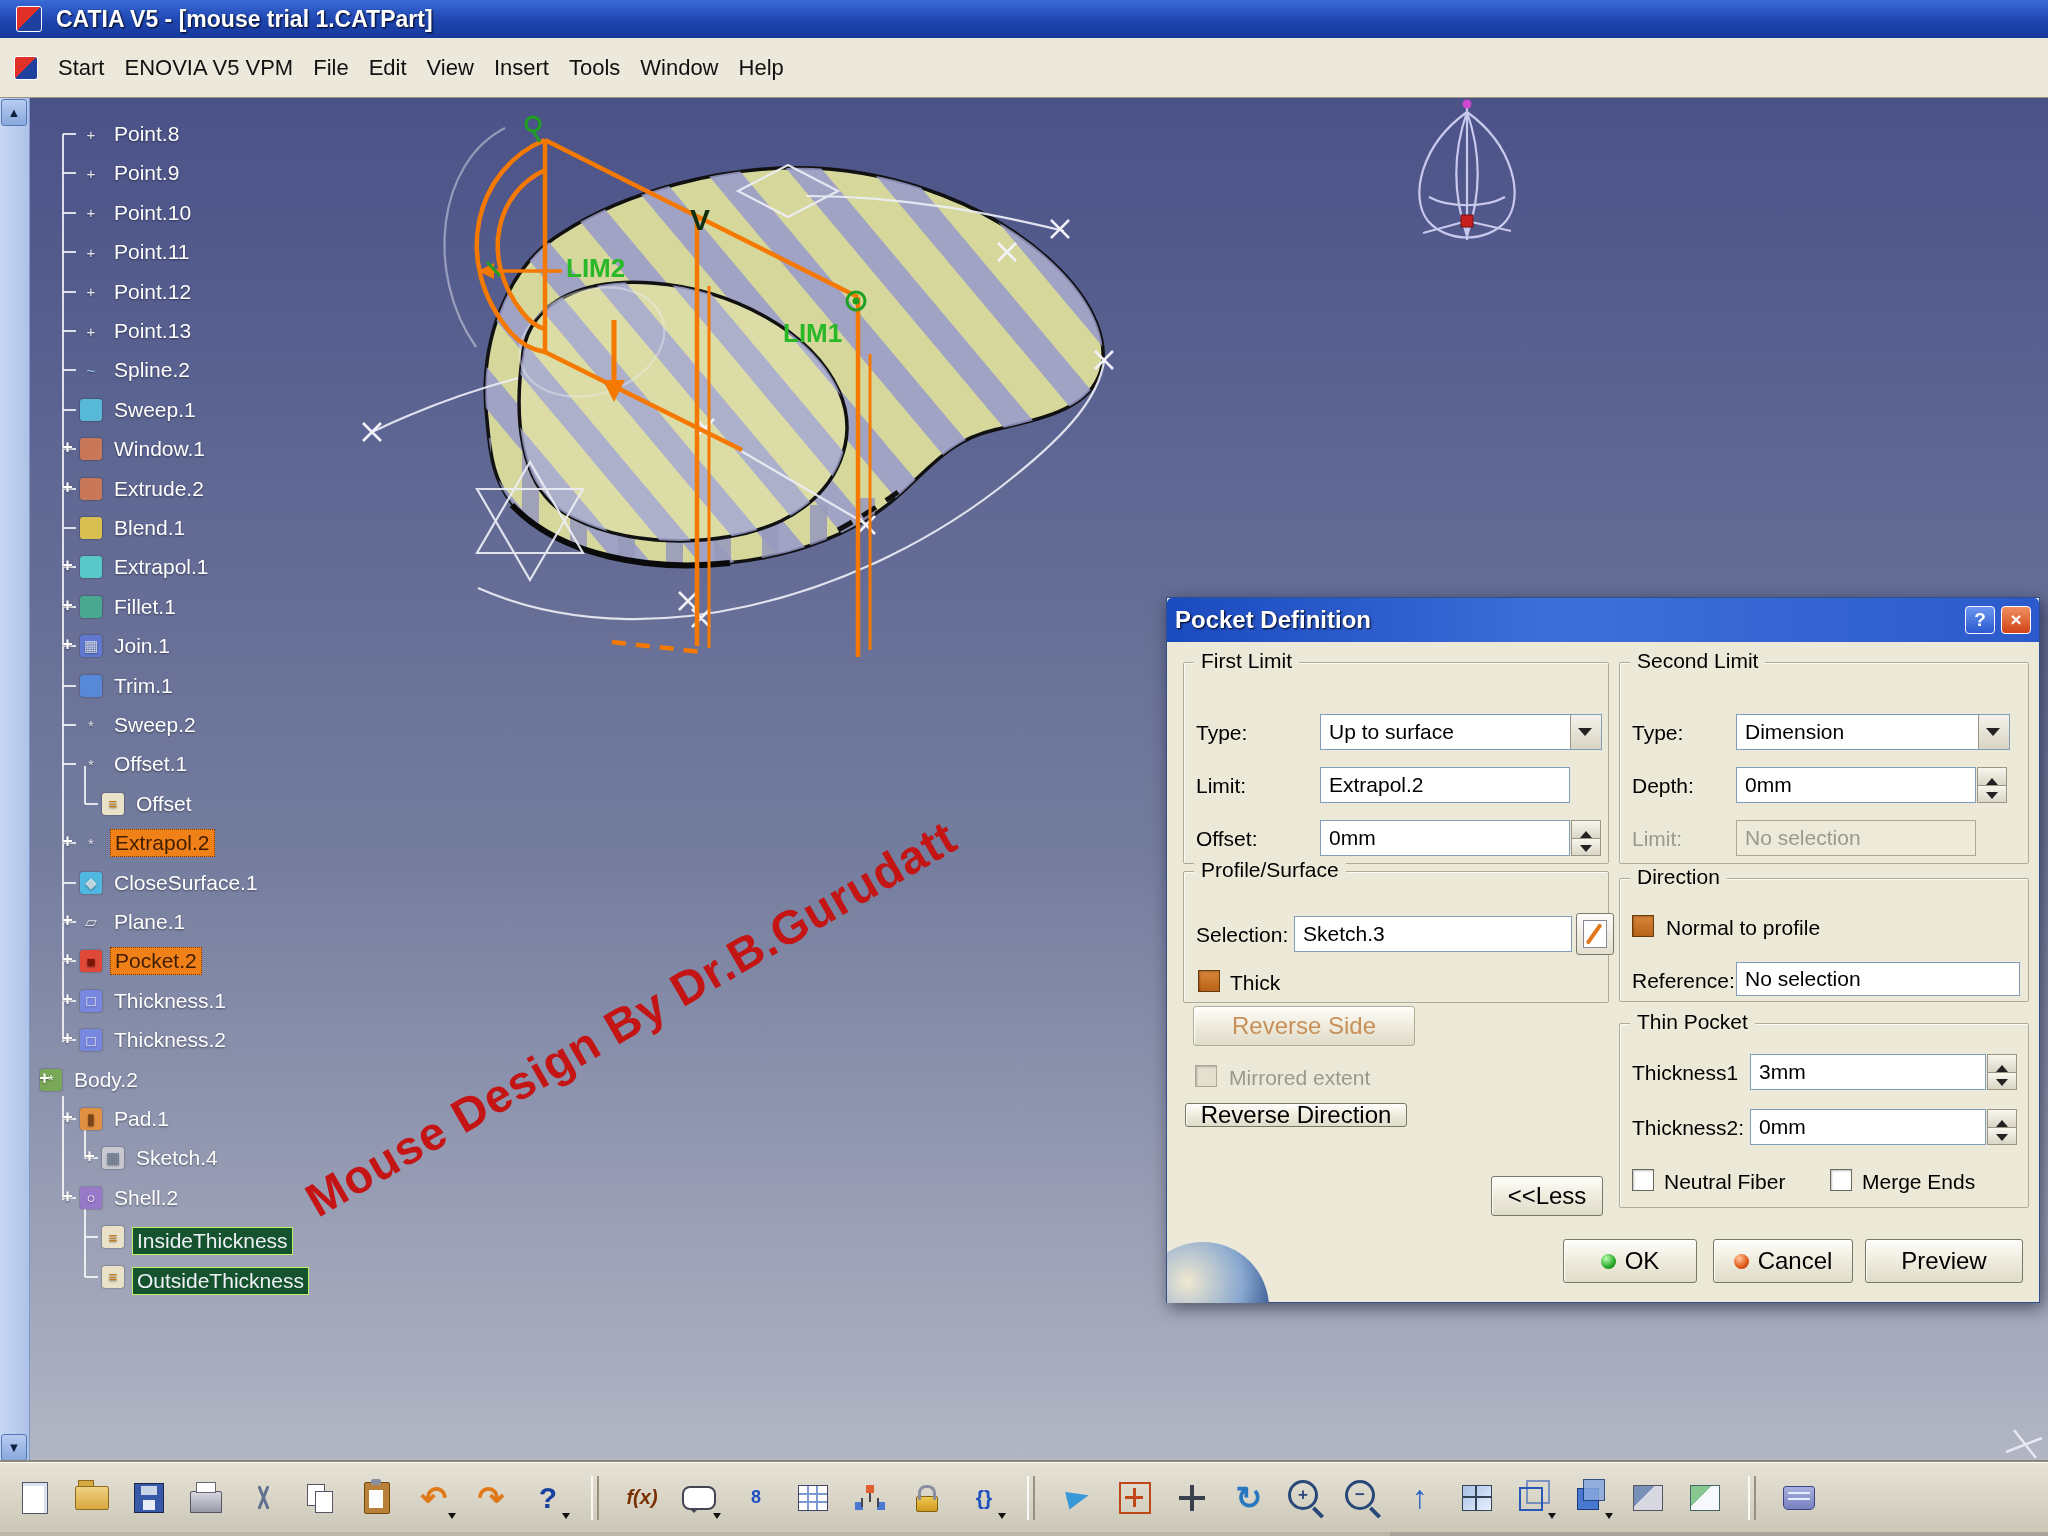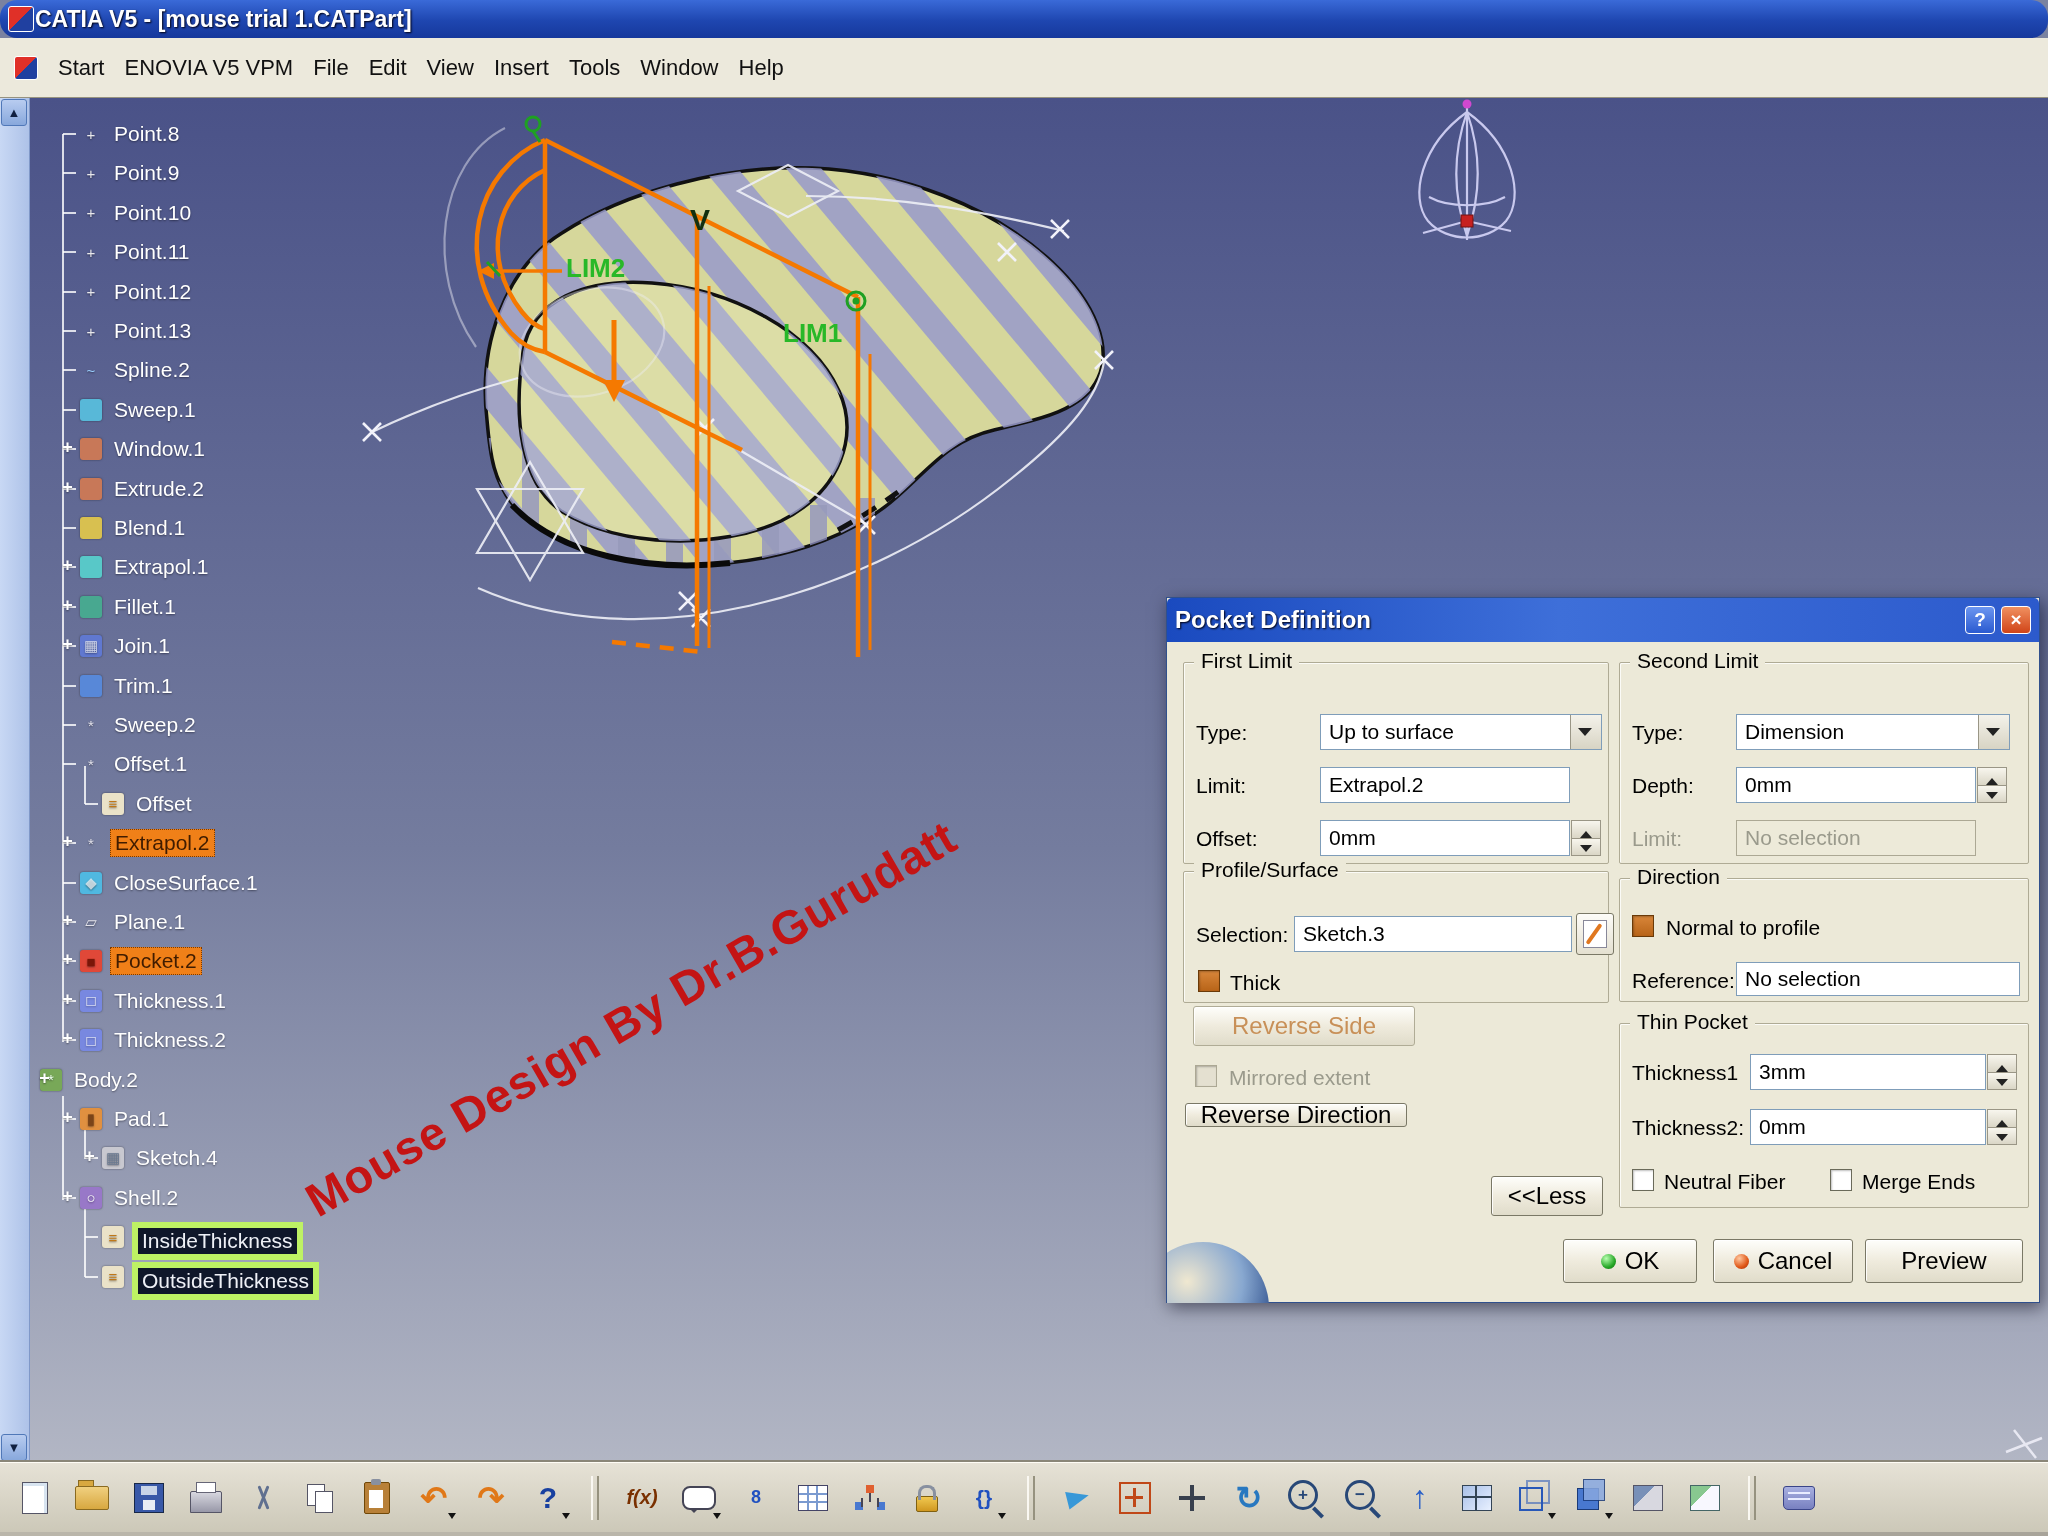--- a/index.html
+++ b/index.html
@@ -1,21 +1,21 @@
 <!DOCTYPE html>
 <html><head>
 <meta charset="utf-8">
 <style>
   html,body{margin:0;padding:0;background:#333;}
   #root{position:relative;width:2048px;height:1536px;overflow:hidden;background:#7A82A0;
         font-family:"Liberation Sans",sans-serif;-webkit-font-smoothing:antialiased;}
   
   .titlebar{position:absolute;left:0;top:0;width:2048px;height:38px;
     background:linear-gradient(180deg,#3A6AD8 0%,#1E46B0 55%,#16389C 100%);
-    display:flex;align-items:center;padding-left:8px;gap:1px;box-sizing:border-box;z-index:9;border-radius:17px;}
+    display:flex;align-items:center;padding-left:16px;gap:14px;box-sizing:border-box;z-index:9;}
   .appicon{width:24px;height:24px;border-radius:3px;flex:0 0 auto;
     background:linear-gradient(135deg,#E03028 0 50%,#2040A0 50% 100%);border:1px solid #fff;}
   .appicon.small{width:22px;height:22px;}
   .wtitle{color:#fff;font-weight:bold;font-size:23px;text-shadow:1px 1px 2px #001;white-space:nowrap;}
   
   .menubar{position:absolute;left:0;top:38px;width:2048px;height:60px;background:#ECE9DC;
     border-bottom:1px solid #97937F;display:flex;align-items:center;padding-left:14px;box-sizing:border-box;z-index:9;}
   .mitems{display:flex;gap:20px;margin-left:20px;}
   .mitem{font-size:22px;color:#111;cursor:default;}
   
@@ -33,21 +33,21 @@
   .trow{position:absolute;display:flex;align-items:center;height:32px;color:#fff;font-size:21px;
     white-space:nowrap;z-index:4;cursor:default;text-shadow:0 1px 2px rgba(0,0,10,.45);}
   .ind0{left:40px}.ind1{left:63px}.ind2{left:85px}
   .branch{width:13px;height:0;border-top:2px solid rgba(255,255,255,.8);margin-right:4px;flex:0 0 auto;}
   .plus{position:absolute;left:-3px;top:6px;width:15px;line-height:16px;text-align:center;
     font-size:18px;font-weight:bold;color:#fff;}
   .ticon{width:22px;height:22px;border-radius:3px;display:flex;align-items:center;justify-content:center;
     font-size:15px;margin-right:8px;flex:0 0 auto;box-shadow:0 0 2px rgba(0,0,0,.5);}
   .tlabel{padding:1px 4px;}
   .hl-orange .tlabel{background:#F08018;color:#401C00;border:1px dotted #7A3A00;text-shadow:none;}
-  .hl-dark .tlabel{background:#0f172a;color:#EEF0F6;border:6px solid #bef264;text-shadow:none;margin-top:8px;}
+  .hl-dark .tlabel{background:#14532d;color:#EEF0F6;border:1px solid #bef264;text-shadow:none;margin-top:8px;}
   
   .watermark{position:absolute;left:296px;top:1180px;transform:rotate(-30deg);transform-origin:0 0;
     font-size:47px;font-weight:bold;color:#C41414;letter-spacing:1px;white-space:nowrap;z-index:6;}
   
   .dialog{position:absolute;left:1166px;top:597px;width:874px;height:706px;background:#ECE9D8;
     border:1px solid #30508C;box-shadow:3px 5px 16px rgba(0,0,20,.5);z-index:10;box-sizing:border-box;}
   .dtitle{position:absolute;left:0;top:0;right:0;height:44px;border-radius:5px 5px 0 0;
     background:linear-gradient(90deg,#1A4ABF,#3E6FD9 45%,#2C5ACC);display:flex;align-items:center;
     padding:0 8px;box-sizing:border-box;}
   .dtext{flex:1;color:#fff;font-weight:bold;font-size:24px;text-shadow:1px 1px 2px #001;}

